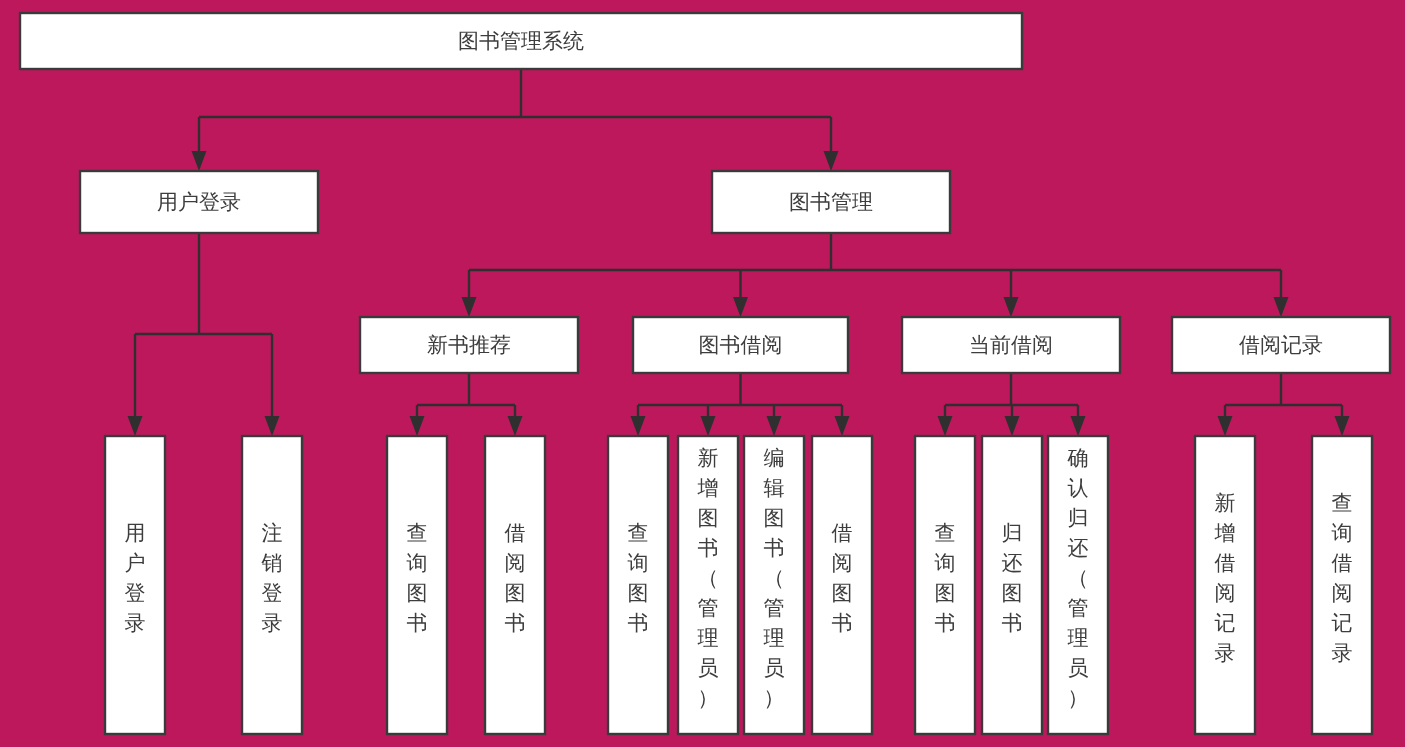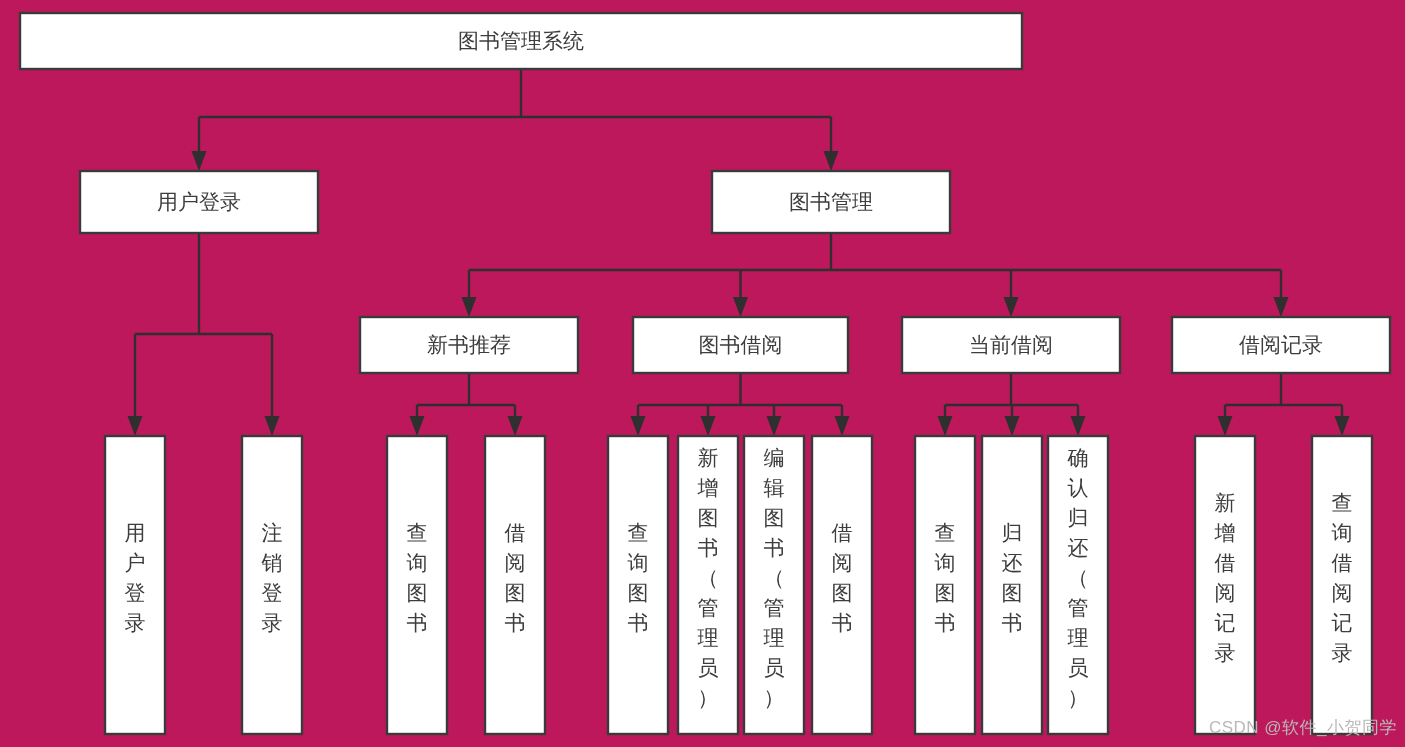--- a/index.html
+++ b/index.html
@@ -208,15 +208,14 @@
           <text x="1225" y="510" class="node-label-vertical"><tspan x="1225" dy="0">新</tspan><tspan x="1225" dy="30">增</tspan><tspan x="1225" dy="30">借</tspan><tspan x="1225" dy="30">阅</tspan><tspan x="1225" dy="30">记</tspan><tspan x="1225" dy="30">录</tspan></text>
         </g>
         <g>
           <rect x="1312" y="436" width="60" height="298" class="node-box"></rect>
           <text x="1342" y="510" class="node-label-vertical"><tspan x="1342" dy="0">查</tspan><tspan x="1342" dy="30">询</tspan><tspan x="1342" dy="30">借</tspan><tspan x="1342" dy="30">阅</tspan><tspan x="1342" dy="30">记</tspan><tspan x="1342" dy="30">录</tspan></text>
         </g>
       </g>
 
   </svg>
 
-  <div class="watermark-text">CSDN @软件_小贺同学</div>
 
 </div>
 
 </body></html>

